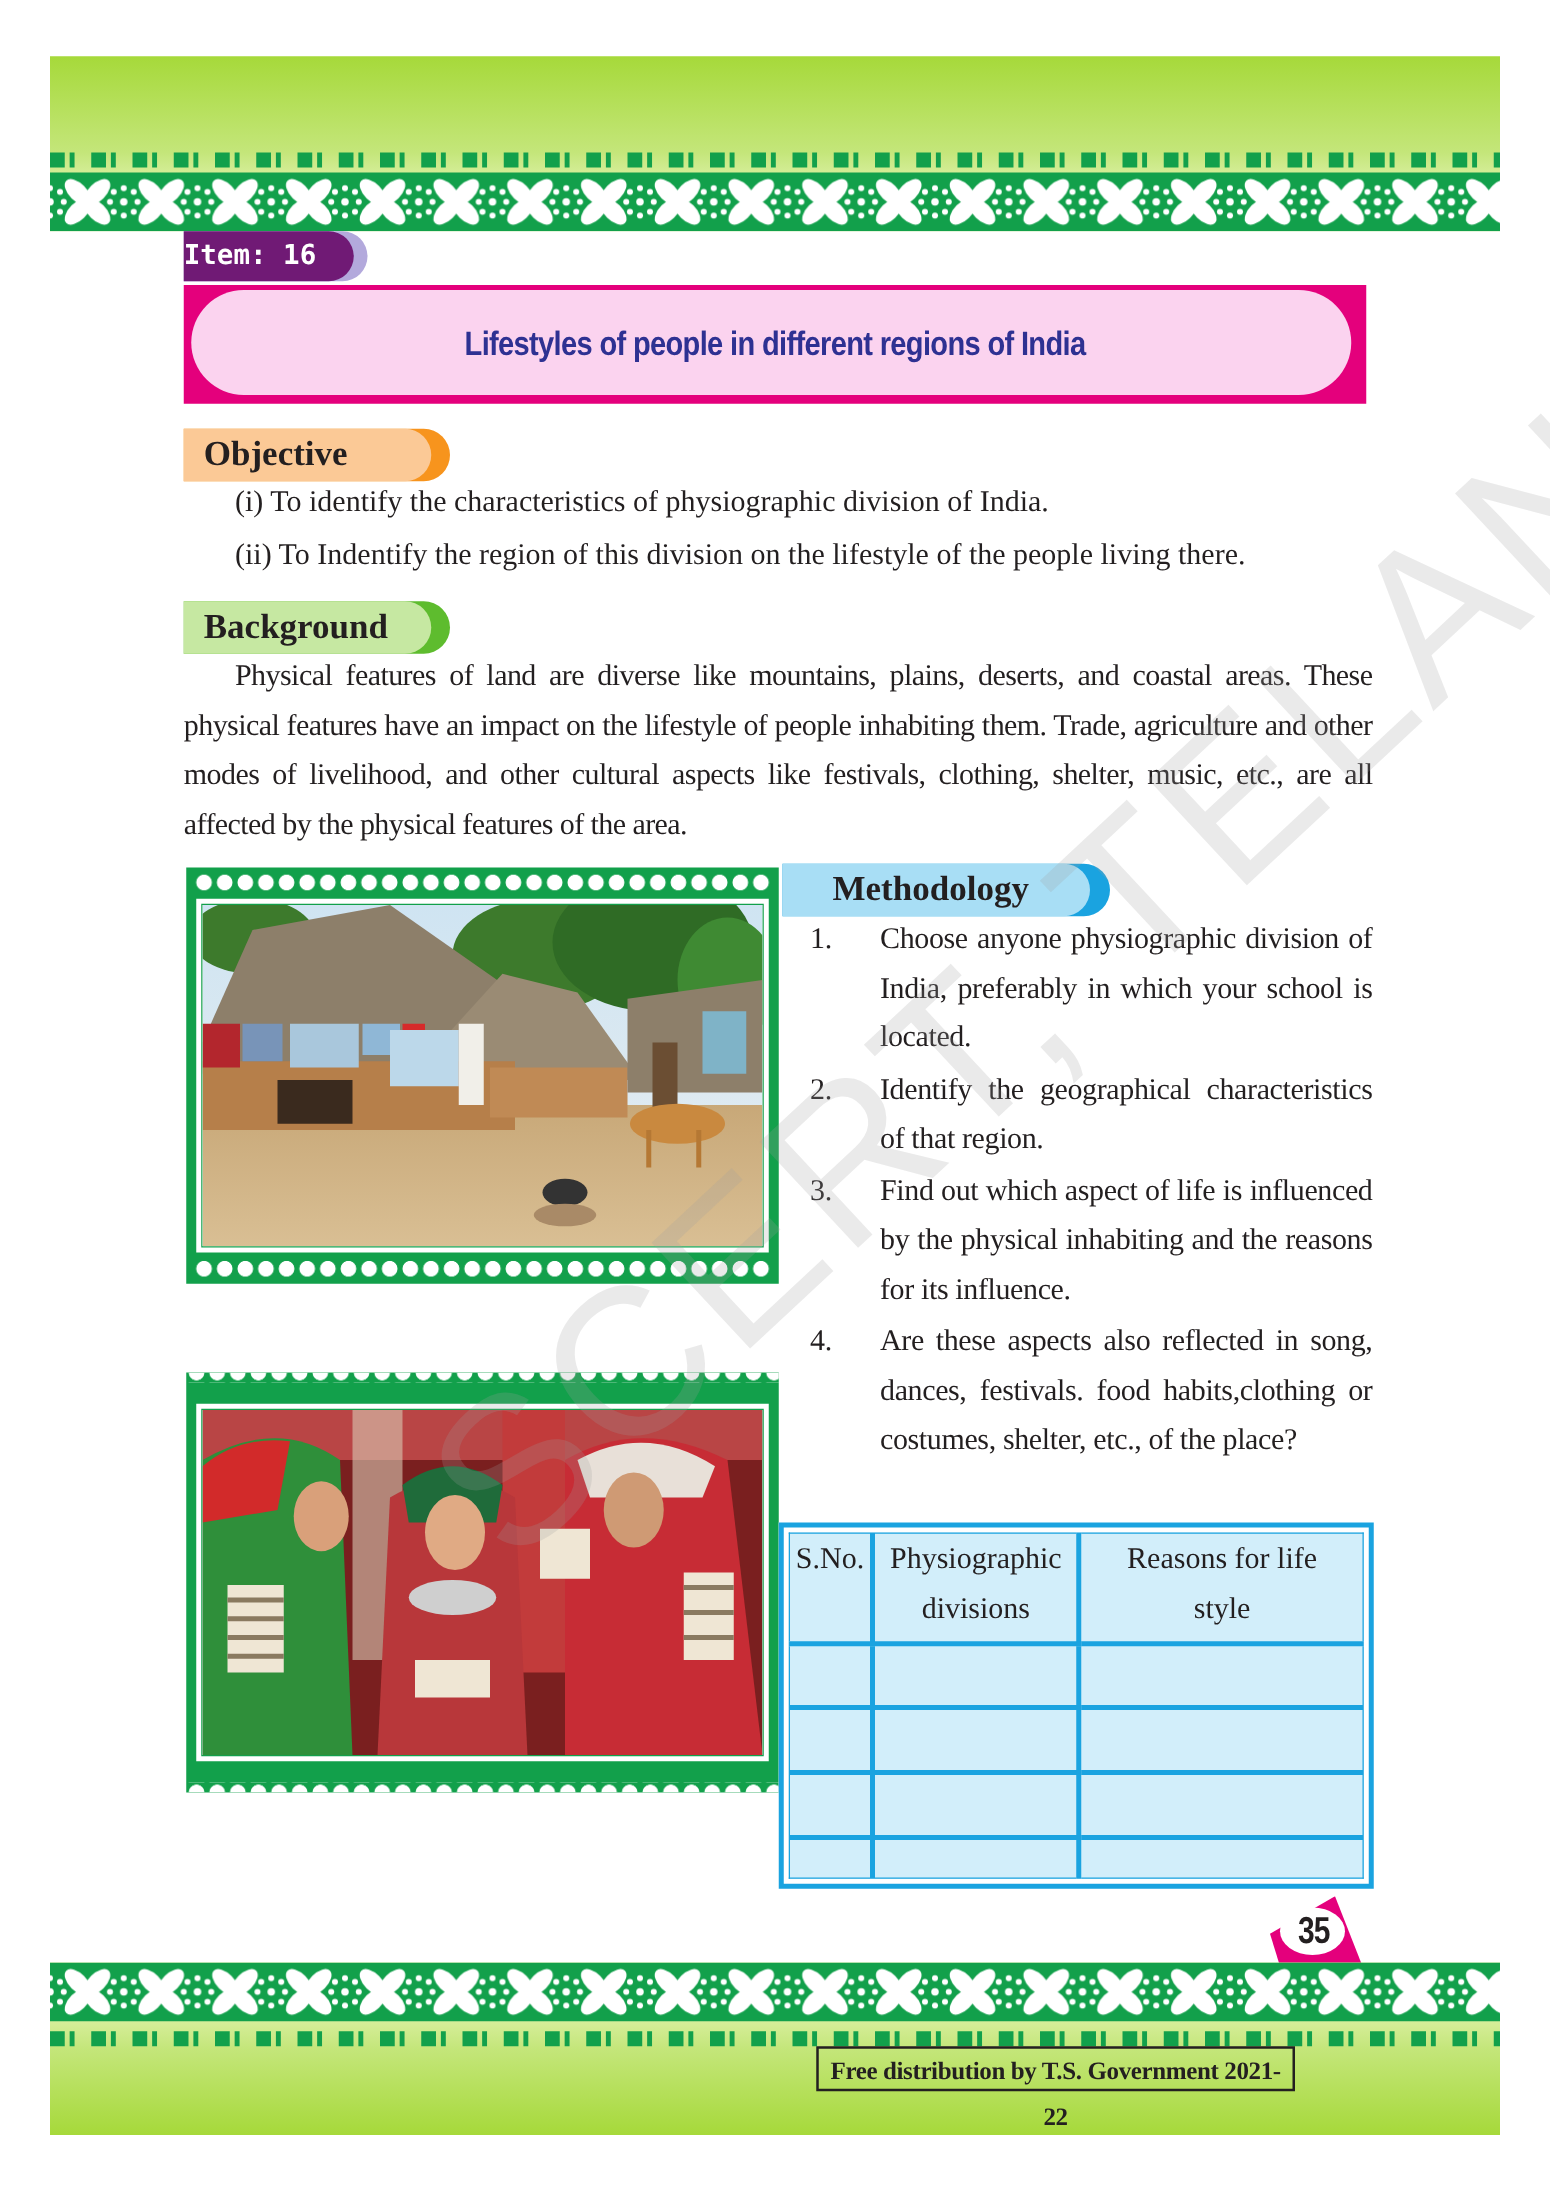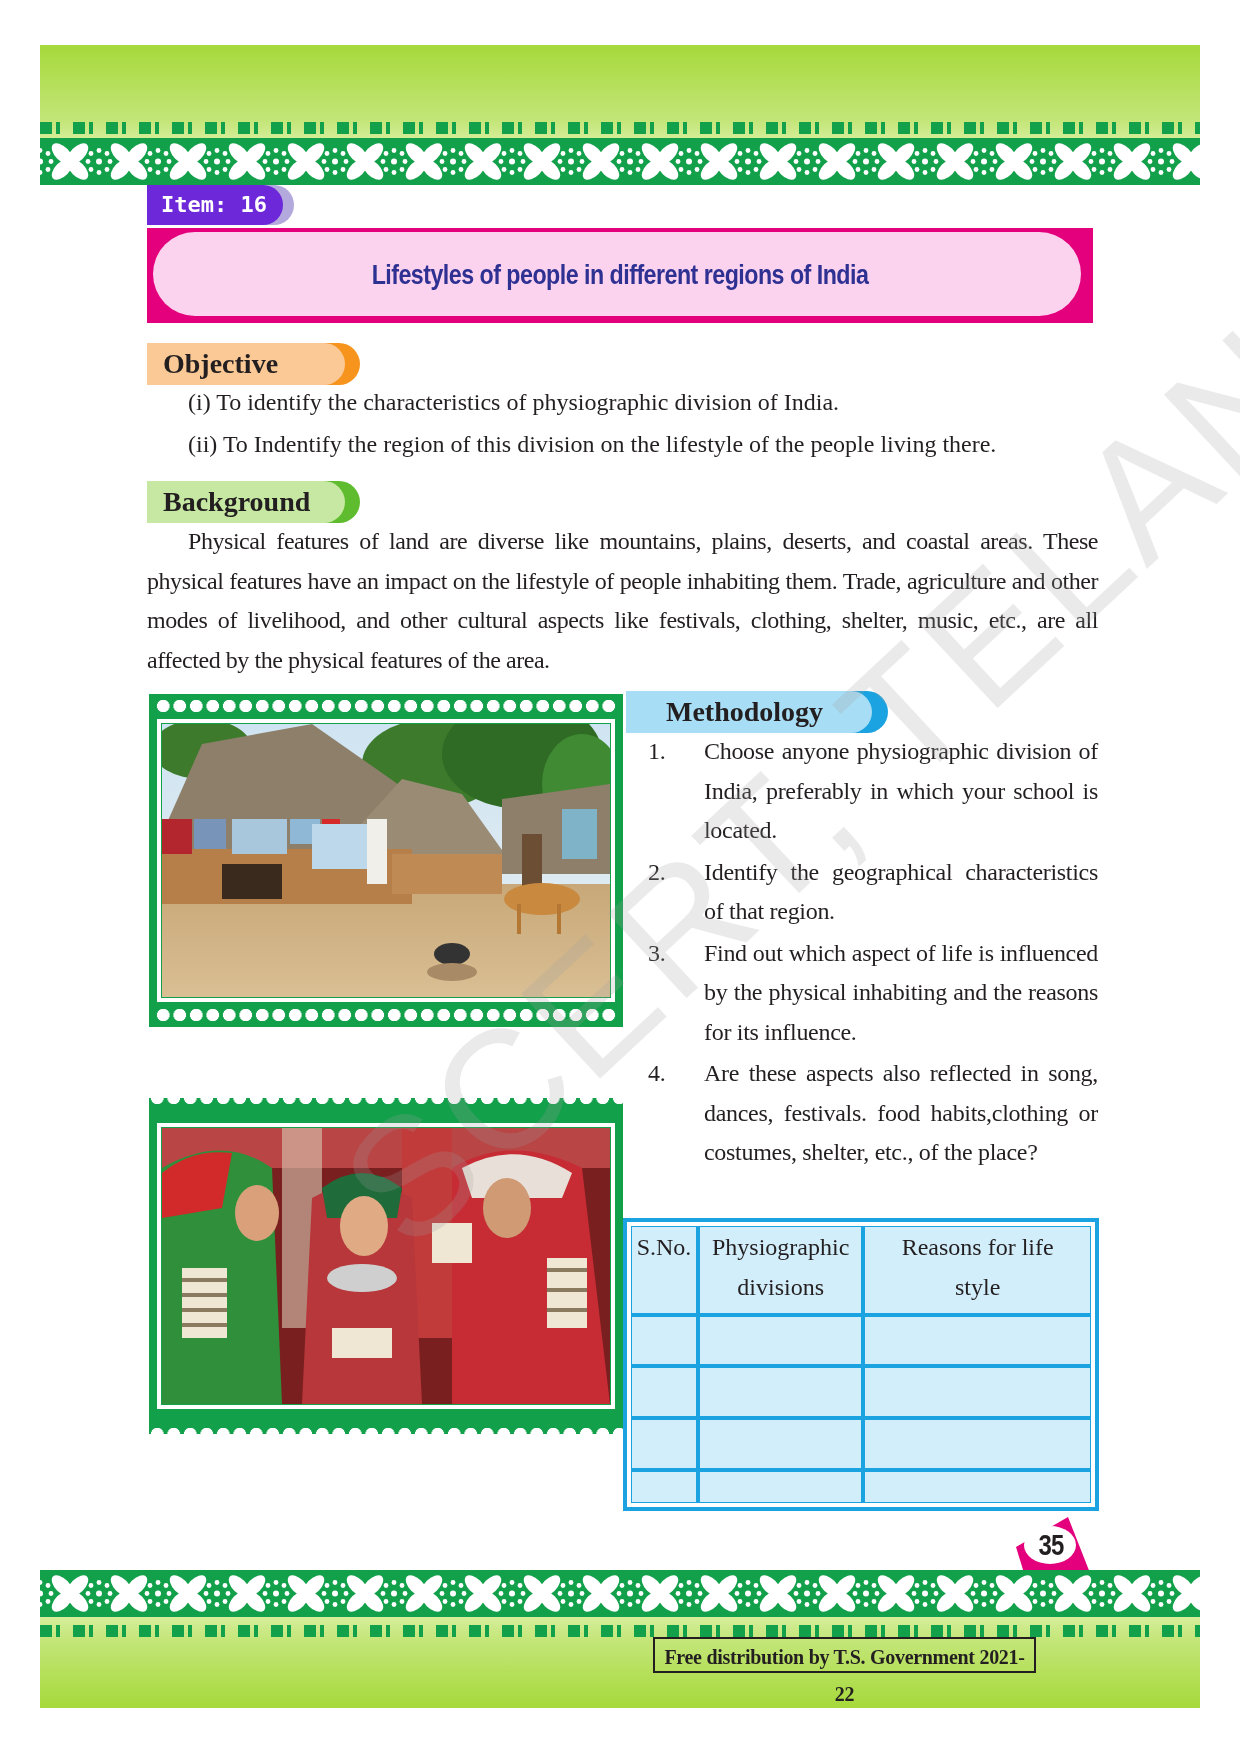--- a/index.html
+++ b/index.html
@@ -17,22 +17,22 @@
   .band-top .squares { top: 77px; }
   .band-bottom .squares { top: 55px; }
   .flower-strip { position: absolute; left: 0; width: 100%; height: 47px; background: #12a04b; }
   .band-top .flower-strip { top: 93px; }
   .band-bottom .flower-strip { top: 0px; }
   .flower-strip svg { display: block; }
 
   
   .item-badge { position: absolute; left: 147px; top: 185px; height: 40px; width: 147px; }
   .item-badge .shadow { position: absolute; left: 0; top: 0; width: 147px; height: 40px; background: #b3a9dc; border-radius: 0 20px 20px 0; }
-  .item-badge .pill { position: absolute; left: 0; top: 0; width: 136px; height: 40px; background: #6d28d9; border-radius: 0 20px 20px 0;
-    color: #ffffff; font-family: "DejaVu Sans Mono", "Liberation Mono", monospace; font-weight: bold; font-size: 22px; line-height: 40px; padding-left: 14px; }
+  .item-badge .pill { position: absolute; left: 0; top: 0; width: 136px; height: 40px; background: #701a75; border-radius: 0 20px 20px 0;
+    color: #ffffff; font-family: "DejaVu Sans Mono", "Liberation Mono", monospace; font-weight: bold; font-size: 22px; line-height: 40px; padding-left: 0; }
 
   
   .title-banner { position: absolute; left: 147px; top: 228px; width: 946px; height: 95px; background: #e4007c; }
   .title-banner .inner { position: absolute; left: 6px; top: 4px; width: 928px; height: 84px; background: #fbd3ef; border-radius: 42px; }
   .title-banner .title { position: absolute; left: 0; top: 0; width: 100%; height: 100%; display: flex; align-items: center; justify-content: center;
     font-family: "Liberation Sans", "DejaVu Sans", sans-serif; font-weight: bold; font-size: 27px; color: #2e3192; letter-spacing: -0.6px; transform: scaleX(0.86); }
 
   
   .tab { position: absolute; height: 24px; }
   .tab .cap { position: absolute; top: 0; height: 42px; border-radius: 0 21px 21px 0; }

